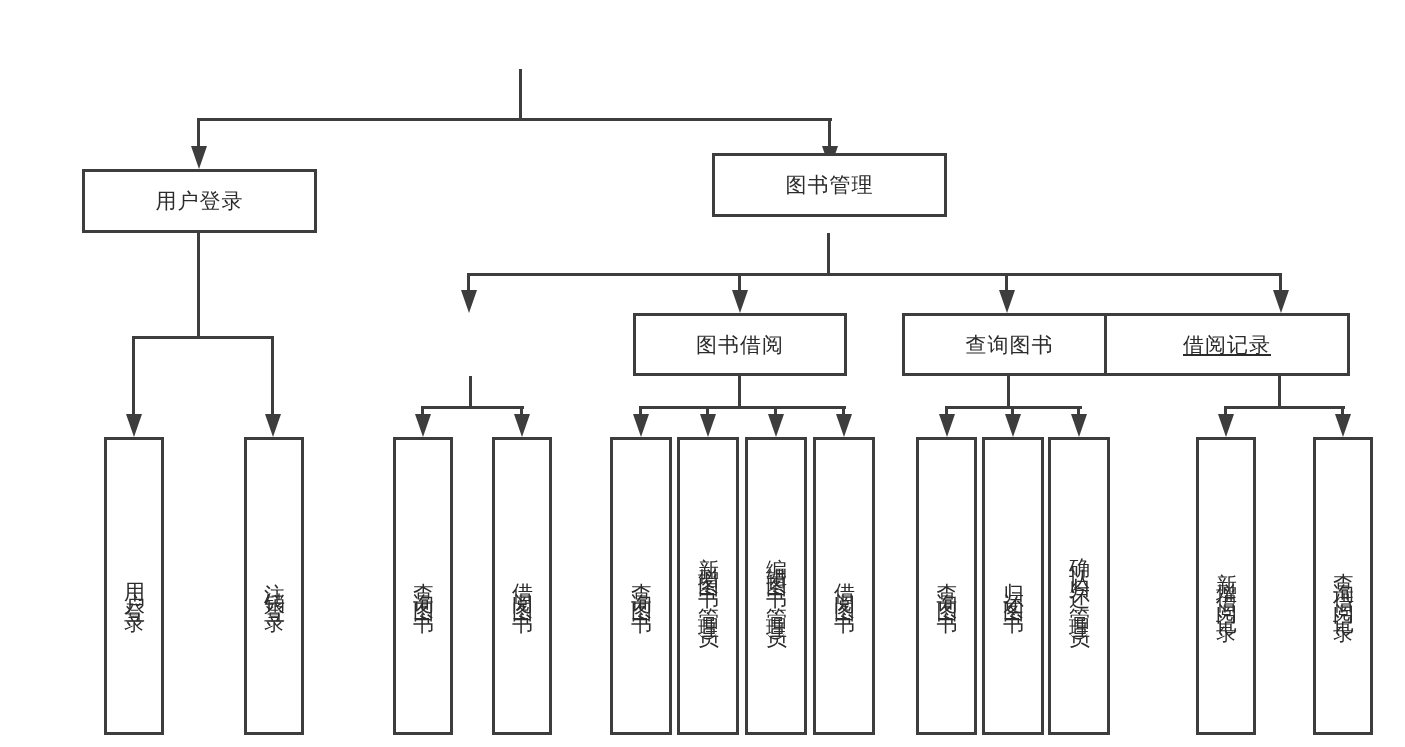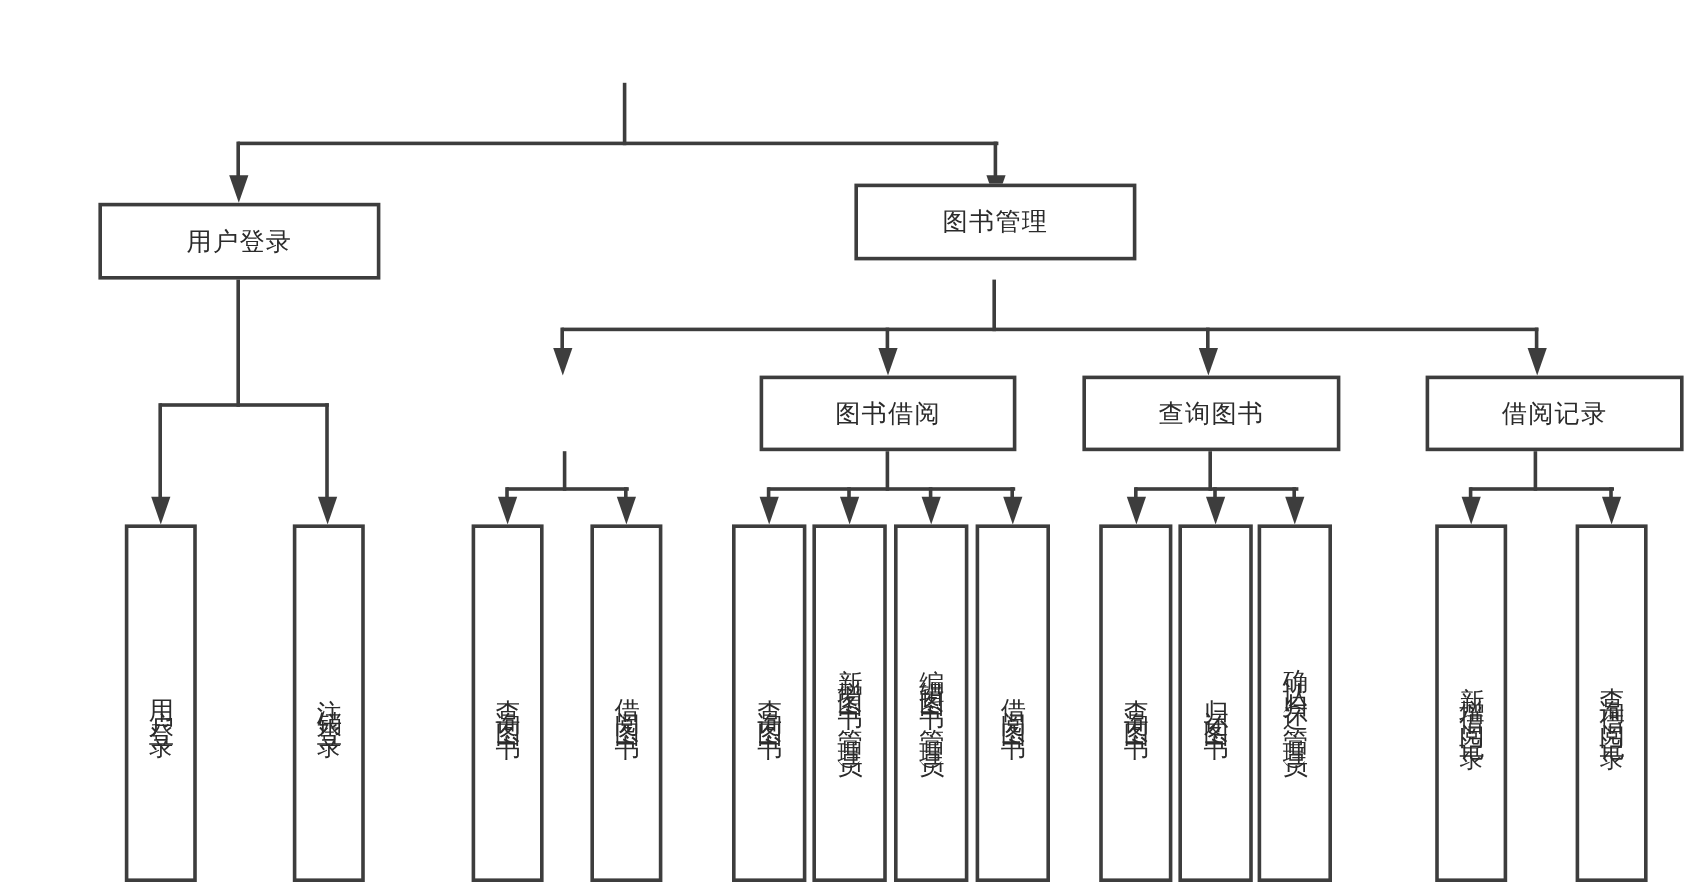--- a/index.html
+++ b/index.html
@@ -74,21 +74,21 @@
   <div class="arrowhead" style="left:999px;top:290px;"></div>
   <div class="vline" style="left:1279px;top:273px;height:20px;"></div>
   <div class="arrowhead" style="left:1273px;top:290px;"></div>
 
   <div class="node" style="left:633px;top:313px;width:214px;height:63px;">
     <span>图书借阅</span>
   </div>
   <div class="node" style="left:902px;top:313px;width:215px;height:63px;">
     <span>查询图书</span>
   </div>
-  <div class="node" style="left:1188px;top:313px;width:215px;height:63px;">
+  <div class="node" style="left:1104px;top:313px;width:246px;height:63px;text-decoration:underline;">
     <span>借阅记录</span>
   </div>
 
   <div class="vline" style="left:469px;top:376px;height:33px;"></div>
   <div class="hline" style="left:422px;top:406px;width:102px;"></div>
   <div class="vline" style="left:421px;top:406px;height:12px;"></div>
   <div class="arrowhead" style="left:415px;top:414px;"></div>
   <div class="vline" style="left:520px;top:406px;height:12px;"></div>
   <div class="arrowhead" style="left:514px;top:414px;"></div>
 

